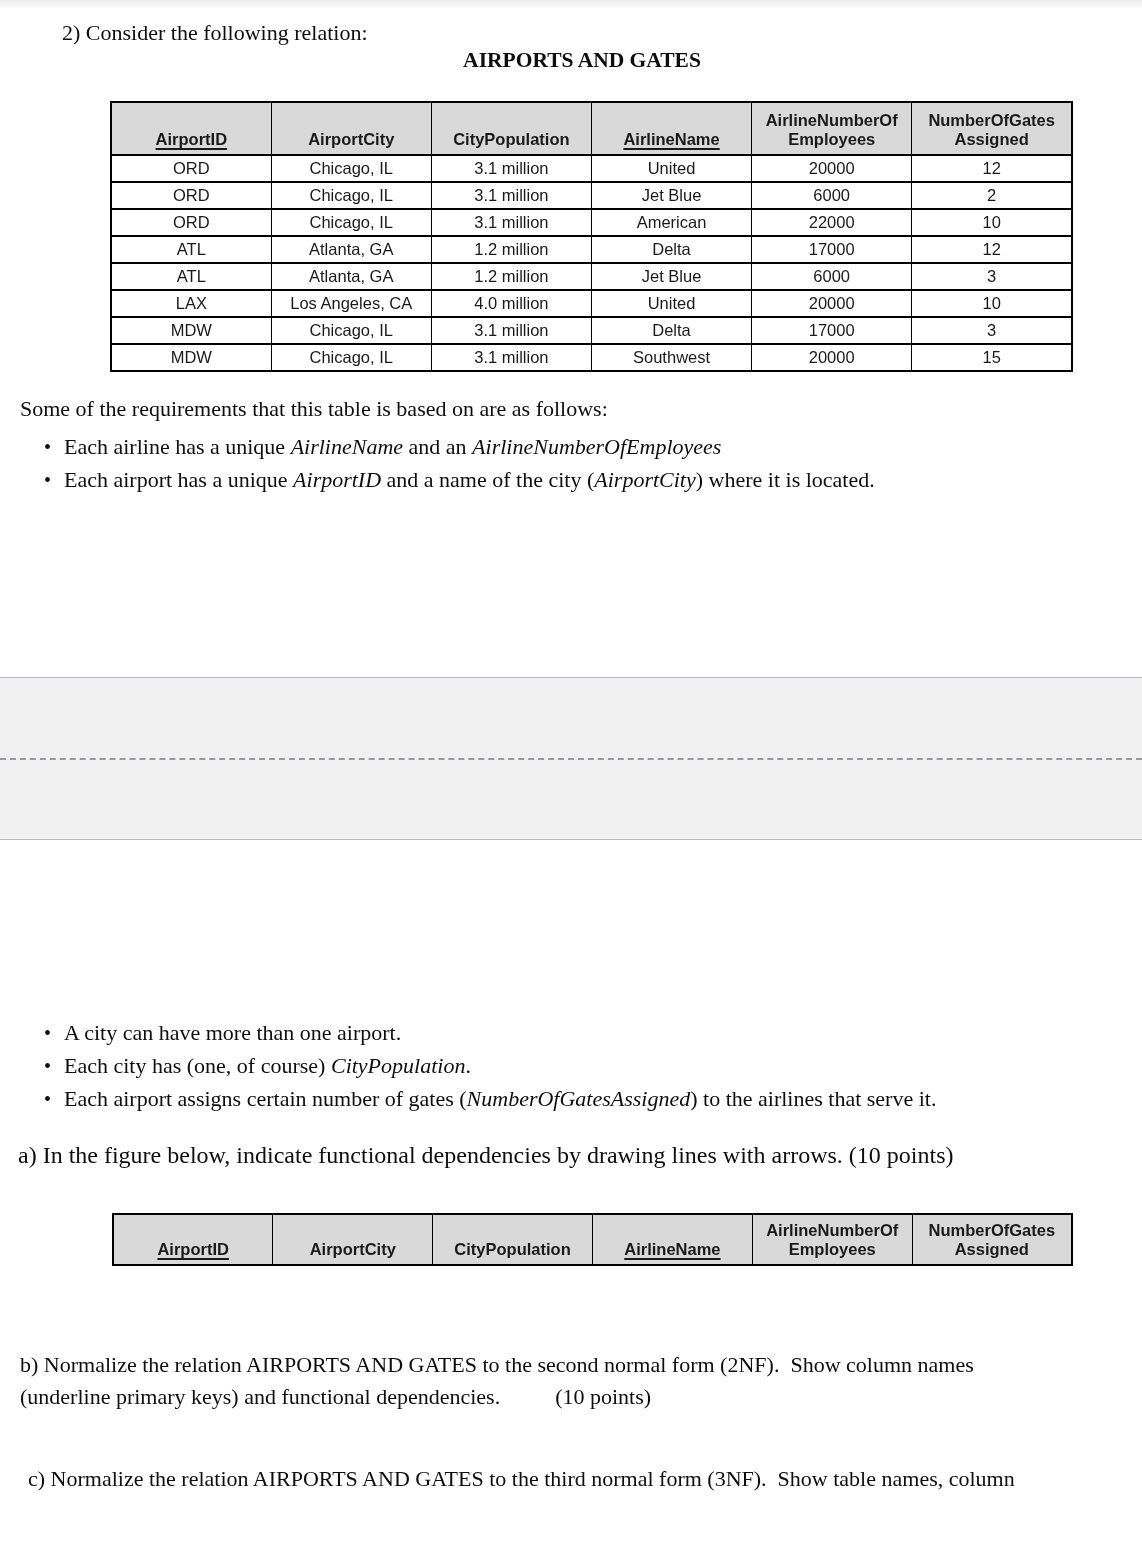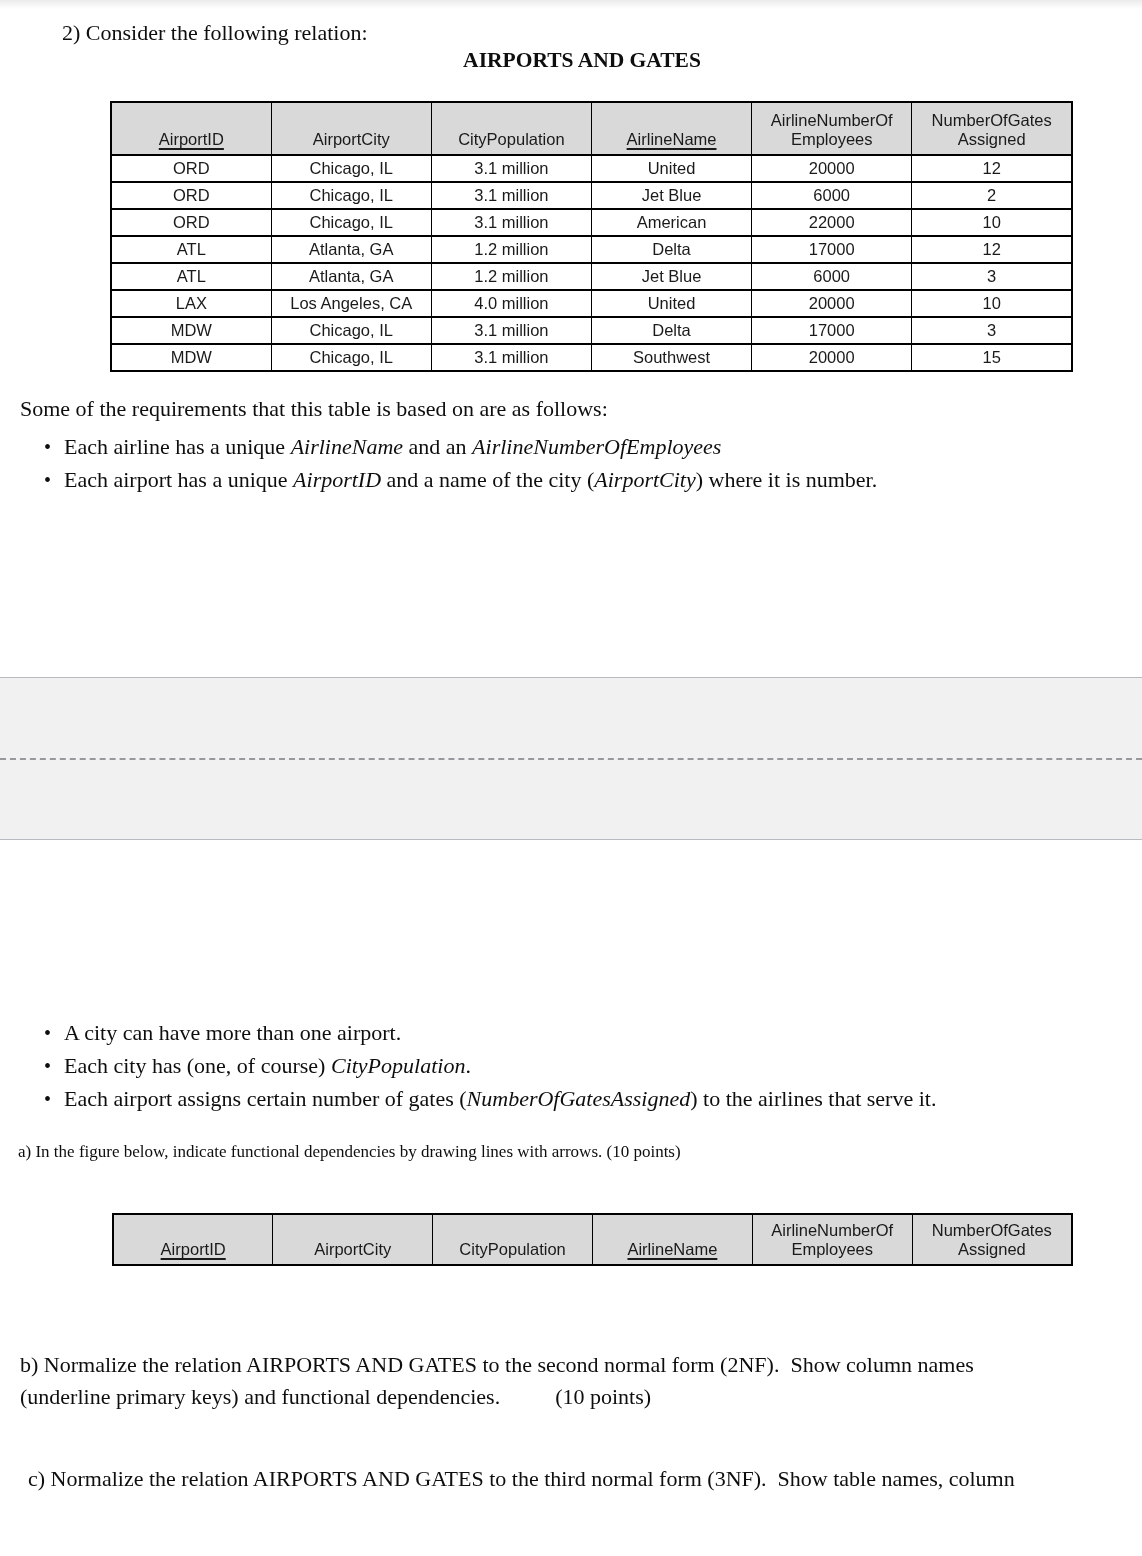--- a/index.html
+++ b/index.html
@@ -15,21 +15,21 @@
     font-size:21.5px; font-weight:bold; }
 
   
   .dtable { position:absolute; border-collapse:collapse; table-layout:fixed;
     font-family:"Liberation Sans","DejaVu Sans",sans-serif; color:#1a1a1a;
     border:2px solid #000; }
   .t1 { left:110px; top:101px; width:963px; }
   .t2 { left:112px; top:1213px; width:961px; }
   .dtable th, .dtable td { border:1px solid #000; }
   .dtable th { background:#d9d9d9; vertical-align:bottom; text-align:center;
-    font-size:16.5px; font-weight:normal; padding:0 2px 5px 2px; }
+    font-size:16.5px; font-weight:bold; padding:0 2px 5px 2px; }
   .t1 th { height:46px; }
   .t2 th { height:44px; }
   .dtable td { border-top-width:2px; border-bottom-width:2px; text-align:center;
     font-size:16.5px; height:25px; padding:0 2px; }
   .hline { line-height:19px; white-space:pre-line; }
   .u { text-decoration:underline; text-decoration-thickness:1.5px; text-underline-offset:3px; }
 
   .req-intro { position:absolute; left:20px; top:396px; font-size:22px; white-space:nowrap; }
   .bullets { position:absolute; left:44px; font-size:22px; }
   .bullets-top { top:430px; }
@@ -37,21 +37,21 @@
   .bullet { height:33px; line-height:33px; white-space:nowrap; }
   .dot { display:inline-block; width:20px; font-size:20px; }
   .it { font-style:italic; }
 
   .page-band { position:absolute; left:0; top:677px; width:1142px; height:163px;
     background:#f1f1f2; border-top:1px solid #b7bac0; border-bottom:1px solid #b7bac0;
     box-sizing:border-box; }
   .band-dash { position:absolute; left:0; right:0; top:80px;
     border-top:2px dashed #97999c; }
 
-  .q-a { position:absolute; left:18px; top:1142px; font-size:17px; white-space:nowrap; }
+  .q-a { position:absolute; left:18px; top:1142px; font-size:24px; white-space:nowrap; }
   .q-b { position:absolute; left:20px; top:1349px; width:1120px; font-size:22px; line-height:32px; }
   .q-c { position:absolute; left:20px; top:1463px; width:1122px; font-size:22px; line-height:32px;margin-left:8px; }
 </style>
 </head>
 <body>
 
 <div class="page">
   <div class="top-shade"></div>
 
   <div class="q-intro">2) Consider the following relation:</div>
@@ -154,21 +154,21 @@
     </tbody>
   </table>
 
   <div class="req-intro">Some of the requirements that this table is based on are as follows:</div>
 
   <div class="bullets bullets-top">
     <div class="bullet">
       <span class="dot">•</span><span>Each airline has a unique </span><span class="it">AirlineName</span><span> and an </span><span class="it">AirlineNumberOfEmployees</span>
     </div>
     <div class="bullet">
-      <span class="dot">•</span><span>Each airport has a unique </span><span class="it">AirportID</span><span> and a name of the city (</span><span class="it">AirportCity</span><span>) where it is number.</span>
+      <span class="dot">•</span><span>Each airport has a unique </span><span class="it">AirportID</span><span> and a name of the city (</span><span class="it">AirportCity</span><span>) where it is located.</span>
     </div>
   </div>
 
   <div class="page-band">
     <div class="band-dash"></div>
   </div>
 
   <div class="bullets bullets-bottom">
     <div class="bullet">
       <span class="dot">•</span><span>A city can have more than one airport.</span>

